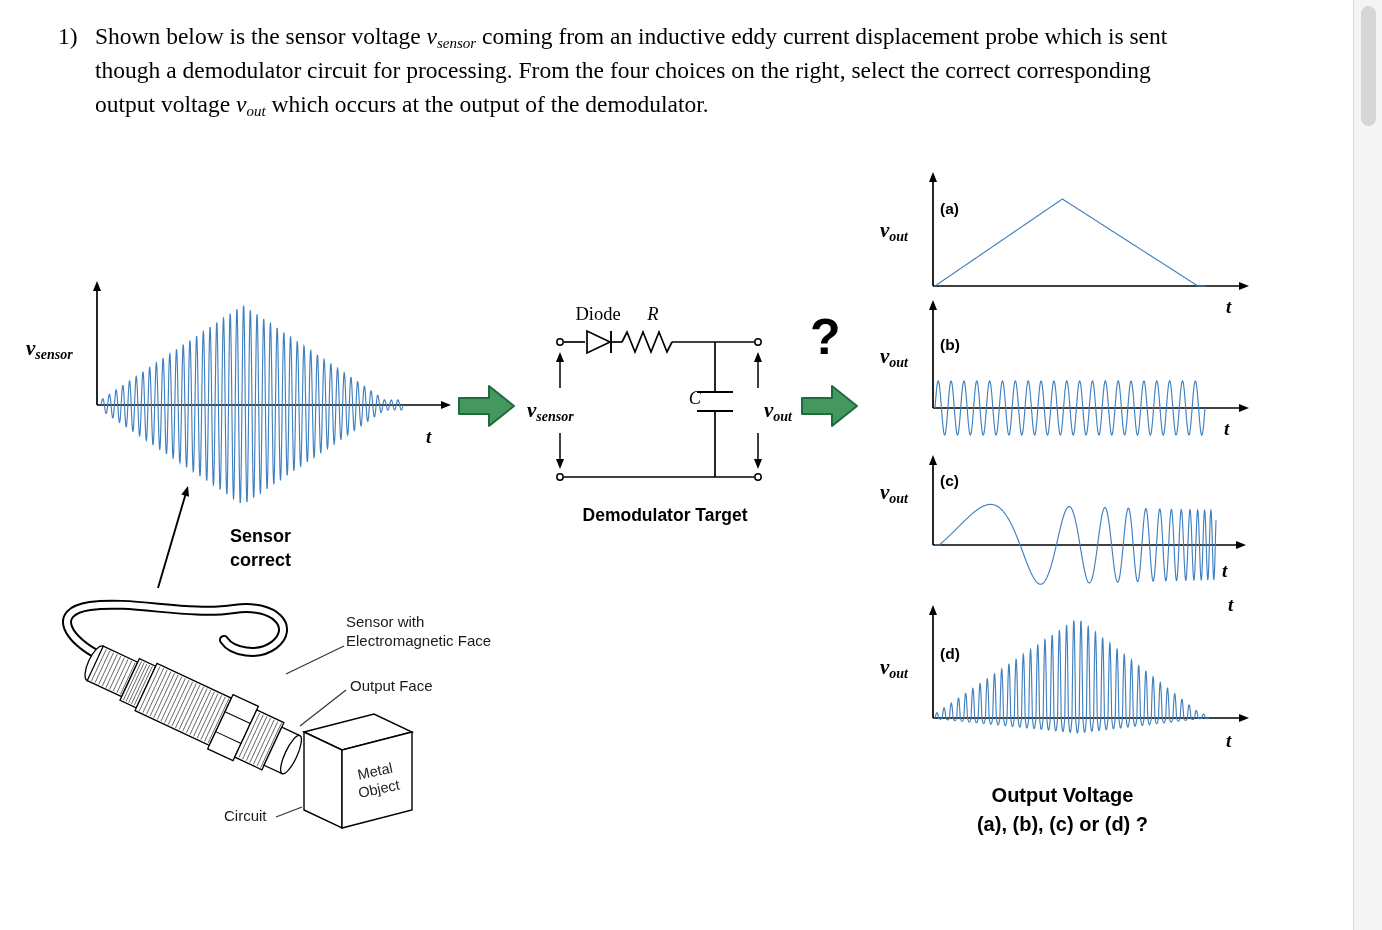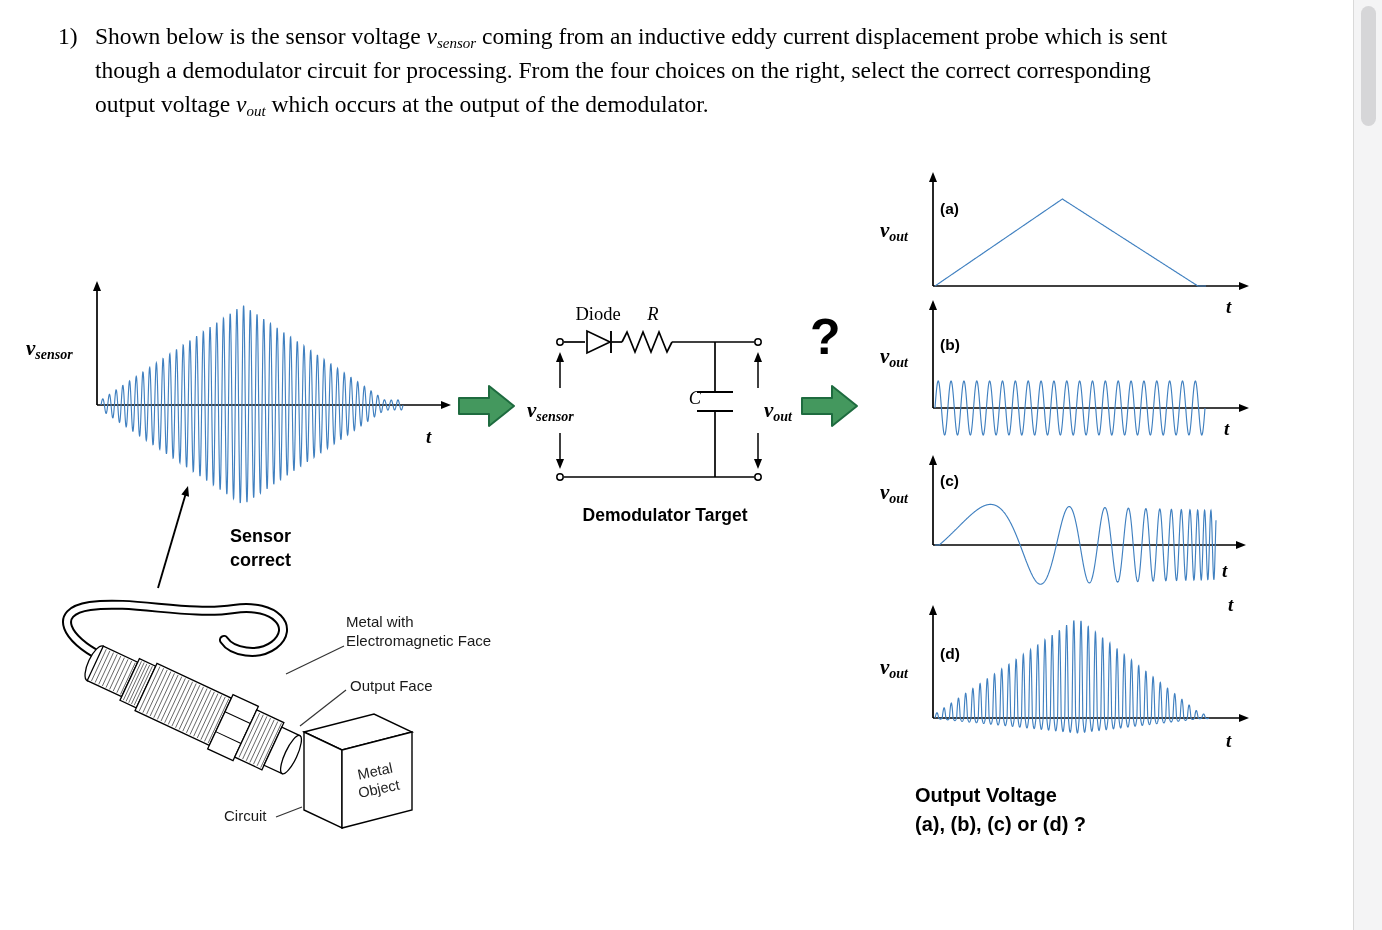--- a/index.html
+++ b/index.html
@@ -14,21 +14,21 @@
   #qbody{display:block;margin-left:37px}
   #qbody .var{font-style:italic}
   #qbody .sub{font-style:italic;font-size:15px;vertical-align:-4px}
   
   .mathlabel{font-family:"Liberation Serif",serif;font-style:italic;font-weight:700;font-size:21px}
   .mathlabel sub{font-size:14px;vertical-align:-4px}
   .tlabel{font-family:"Liberation Serif",serif;font-style:italic;font-weight:700;font-size:19px}
   .plabel{font-weight:700;font-size:15.5px}
   .bold-caption{font-weight:700;font-size:17.5px}
   #sensor-voltage-label{font-weight:700;font-size:18px;line-height:24px}
-  #output-caption{font-weight:700;font-size:20px;line-height:29px;width:295px}
+  #output-caption{font-weight:700;font-size:20px;line-height:29px;text-align:center;width:295px}
   #qmark{font-weight:700;font-size:50px;line-height:50px}
   .ann{font-size:15px;line-height:19px;color:#1a1a1a}
   svg text.ser{font-family:"Liberation Serif",serif;font-size:18.5px;fill:#000}
   svg text.it{font-style:italic}
   svg text.metal{font-family:"Liberation Sans",sans-serif;font-size:14.5px;fill:#222}
   
   #scroll-strip{left:1353px;top:0;width:29px;height:930px;background:#f4f4f5;border-left:1px solid #d9d9d9}
   #scroll-thumb{position:absolute;left:7px;top:6px;width:15px;height:120px;background:#d6d6d8;border-radius:8px}
 </style>
 </head>
@@ -223,21 +223,21 @@
     <g transform="rotate(-12 329 182)">
       <text x="329" y="178" class="metal" text-anchor="middle">Metal</text>
       <text x="329" y="196" class="metal" text-anchor="middle">Object</text>
     </g>
   </g>
   <line x1="296" y1="48" x2="238" y2="76" stroke="#333" stroke-width="1.2"></line>
   <line x1="298" y1="92" x2="252" y2="128" stroke="#333" stroke-width="1.2"></line>
   <line x1="228" y1="219" x2="254" y2="209" stroke="#333" stroke-width="1.2"></line>
 </svg>
 <div class="ann abs" style="left:346px;top:612px">
-  <div>Metal with</div>
+  <div>Sensor with</div>
   <div>Electromagnetic Face</div>
 </div>
 <div class="ann abs" style="left:350px;top:676px">Output Face</div>
 <div class="ann abs" style="left:224px;top:806px">Circuit</div>
 
 <div id="scroll-strip" class="abs">
   <div id="scroll-thumb"></div>
 </div>
 
 </body></html>

